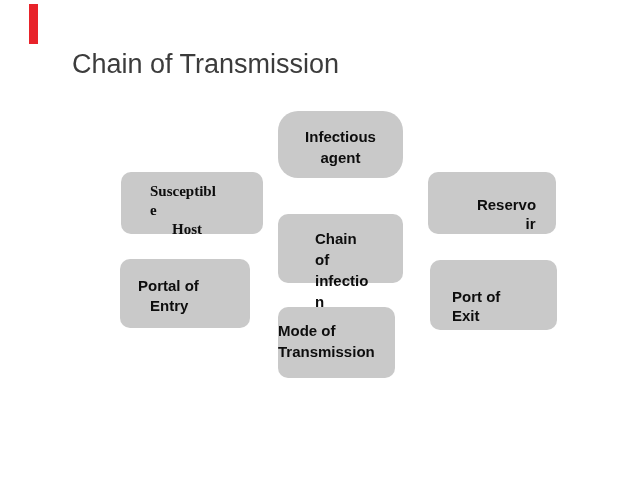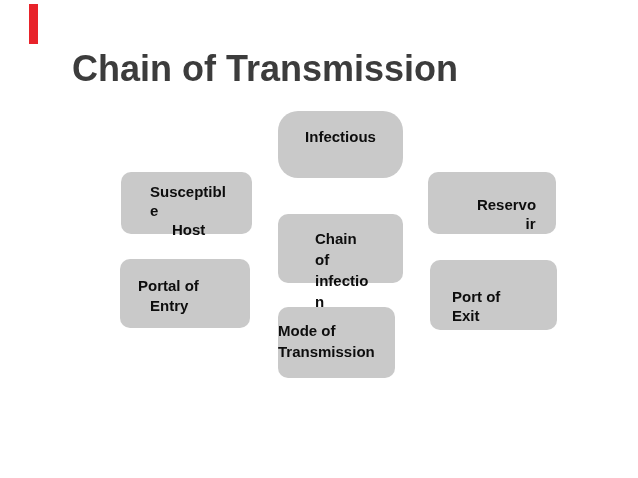--- a/index.html
+++ b/index.html
@@ -5,49 +5,50 @@
   html,body{margin:0;padding:0;background:#ffffff;}
   .slide{
     position:relative;width:638px;height:478px;background:#ffffff;
     font-family:"Liberation Sans",sans-serif;overflow:hidden;
   }
   .red-marker{
     position:absolute;left:29px;top:4px;width:9px;height:40px;background:#e8232a;
   }
   .title{
     position:absolute;left:72px;top:50px;margin:0;
-    font-size:36px;font-weight:700;line-height:1.08;color:#3c3c3c;white-space:nowrap;
+    font-size:27px;font-weight:400;line-height:1.08;color:#3c3c3c;white-space:nowrap;
   }
   .node{
     position:absolute;background:#c9c9c9;border-radius:10px;
     font-weight:700;font-size:15px;color:#0d0d0d;box-sizing:border-box;
   }
   .node .ln{white-space:pre;}
   #n-infectious{left:278px;top:111px;width:125px;height:67px;text-align:center;padding-top:15px;line-height:21px;border-radius:20px;}
-  #n-susceptible{left:121px;top:172px;width:131px;height:62px;padding:10px 0 0 29px;line-height:19px;}
+  #n-susceptible{left:121px;top:172px;width:142px;height:62px;padding:10px 0 0 29px;line-height:19px;font-family:Liberation Serif, serif;}
   #n-susceptible .ln-2{margin-left:22px;}
   #n-reservoir{left:428px;top:172px;width:128px;height:62px;padding:23px 0 0 29px;line-height:19px;text-align:center;}
   #n-reservoir .ln-1{margin-left:48px;}
   #n-chain{left:278px;top:214px;width:125px;height:69px;padding:14px 0 0 37px;line-height:21px;}
   #n-portal{left:120px;top:259px;width:130px;height:69px;padding:17px 0 0 18px;line-height:20px;}
   #n-portal .ln-1{margin-left:12px;}
   #n-exit{left:430px;top:260px;width:127px;height:70px;padding:27px 0 1px 22px;line-height:19px;}
   #n-mode{left:278px;top:307px;width:117px;height:71px;text-align:left;padding-top:13px;line-height:21px;}
 </style>
 </head>
 <body>
 
 <div class="slide">
 
   <div class="red-marker"></div>
 
   <h1 class="title">Chain of Transmission</h1>
 
   <div class="node" id="n-infectious">
     <div class="ln ln-0">Infectious</div>
+    <div class="ln ln-1">agent</div>
   </div>
 
   <div class="node" id="n-susceptible">
     <div class="ln ln-0">Susceptibl</div>
     <div class="ln ln-1">e</div>
     <div class="ln ln-2">Host</div>
   </div>
 
   <div class="node" id="n-reservoir">
     <div class="ln ln-0">Reservo</div>

